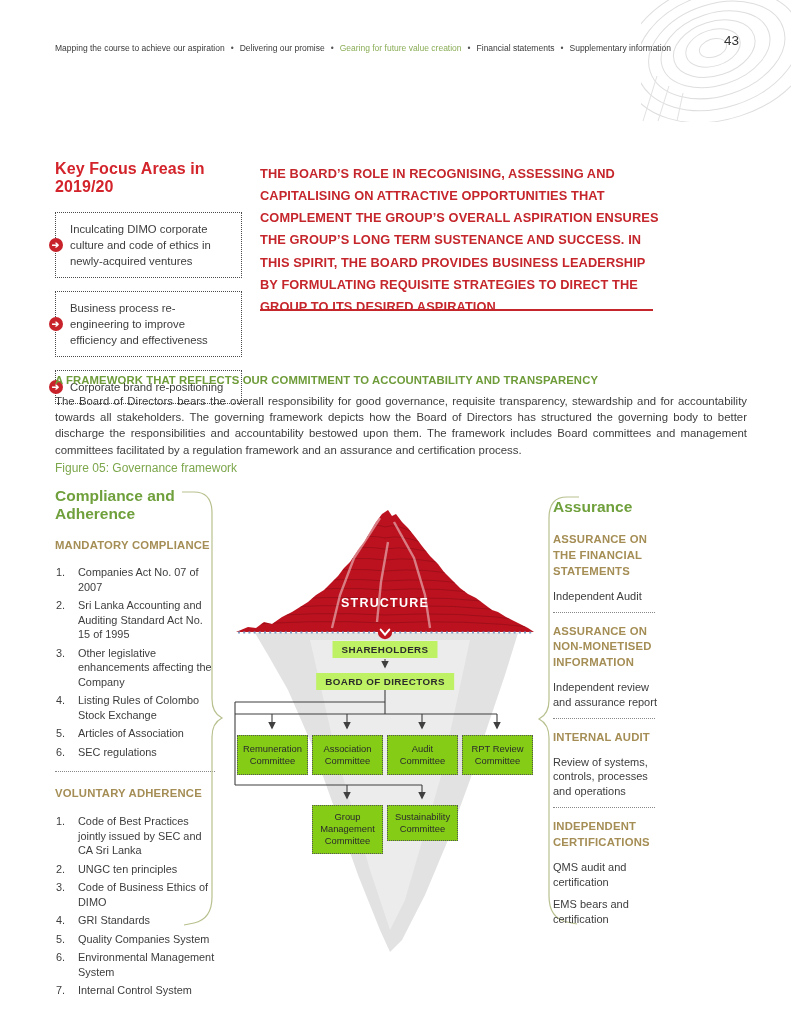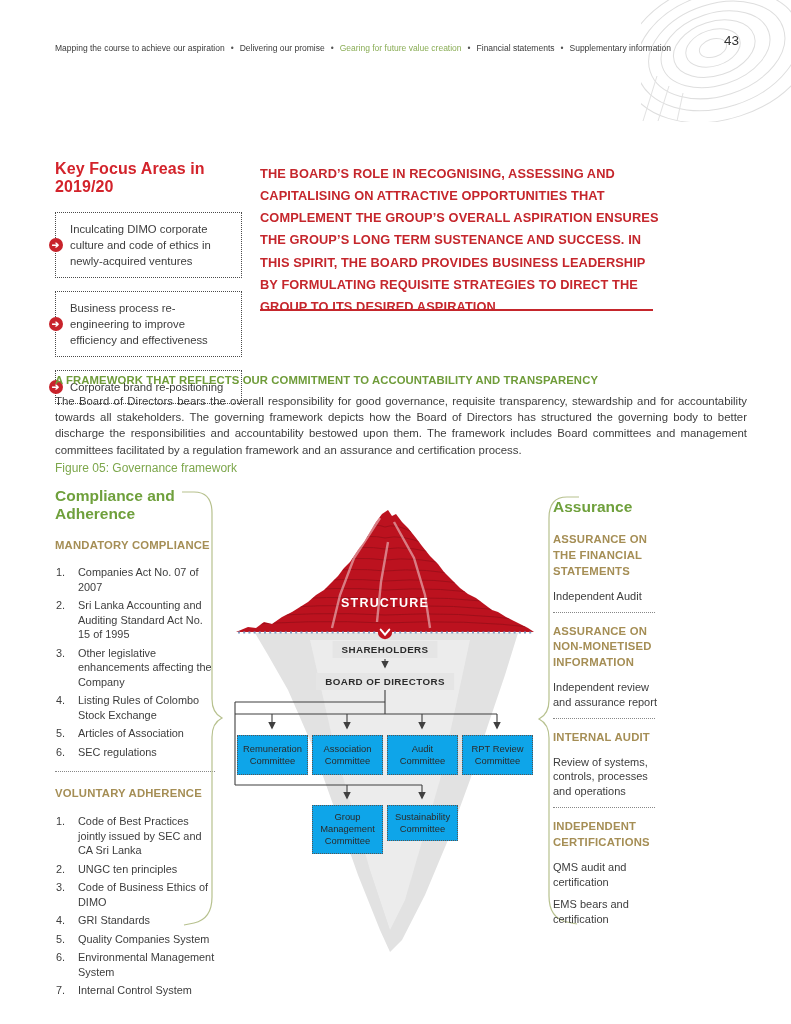--- a/index.html
+++ b/index.html
@@ -43,24 +43,24 @@
   .right-col { position:absolute; left:553px; top:498px; width:112px; }
   .right-col .col-title { margin-bottom:16px; }
   .right-col .gold-heading { margin-bottom:9px; }
   .right-col .assur-item { font-size:11px; line-height:1.35; margin-bottom:8px; }
   .right-col .dotted-divider { width:102px; margin:4px 0 11px 0; }
   .brace { position:absolute; }
   
   .diagram { position:absolute; left:230px; top:500px; width:310px; height:462px; }
   .diagram svg.scene { position:absolute; left:0; top:0; }
   .structure-label { position:absolute; left:0; right:0; top:96px; text-align:center; color:#ffffff; font-weight:bold; font-size:12.5px; letter-spacing:1.2px; }
-  .node-box { position:absolute; background:#e5e5e5; color:#2b2b2b; font-weight:bold; font-size:9.8px; letter-spacing:.4px; padding:3px 9px; white-space:nowrap; }
+  .node-box { position:absolute; background:#bef264; color:#2b2b2b; font-weight:bold; font-size:9.8px; letter-spacing:.4px; padding:3px 9px; white-space:nowrap; }
   .node-shareholders { left:50%; transform:translateX(-50%); top:141px; }
   .node-board { left:50%; transform:translateX(-50%); top:173px; }
-  .committee { position:absolute; width:71px; border:1.5px dotted #555; background:#0ea5e9; font-size:9.4px; line-height:1.3; color:#2b2b2b; text-align:center; display:flex; align-items:center; justify-content:center; padding:5px 2px; }
+  .committee { position:absolute; width:71px; border:1.5px dotted #555; background:#84cc16; font-size:9.4px; line-height:1.3; color:#2b2b2b; text-align:center; display:flex; align-items:center; justify-content:center; padding:5px 2px; }
   .row1 { top:235px; min-height:40px; }
   .row2 { top:305px; }
   .c0 { left:7px; } .c1 { left:82px; } .c2 { left:157px; } .c3 { left:232px; }
 </style>
 </head>
 <body>
 
 <div class="page">
 
   <svg class="contours" width="150" height="122" viewBox="0 0 150 122">

